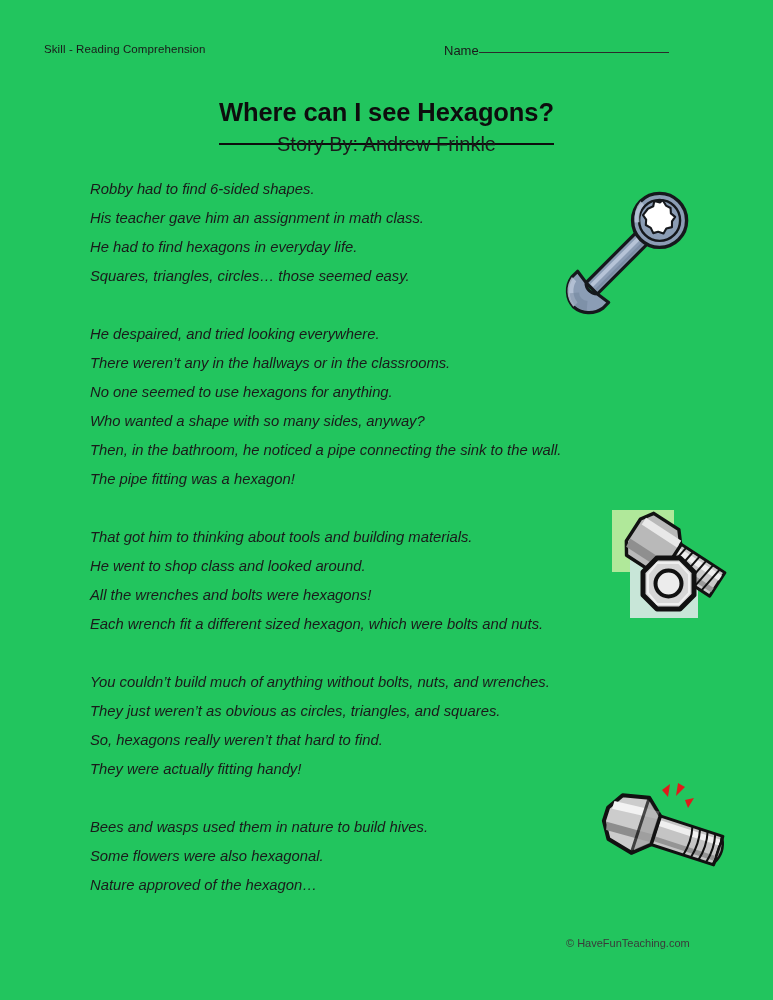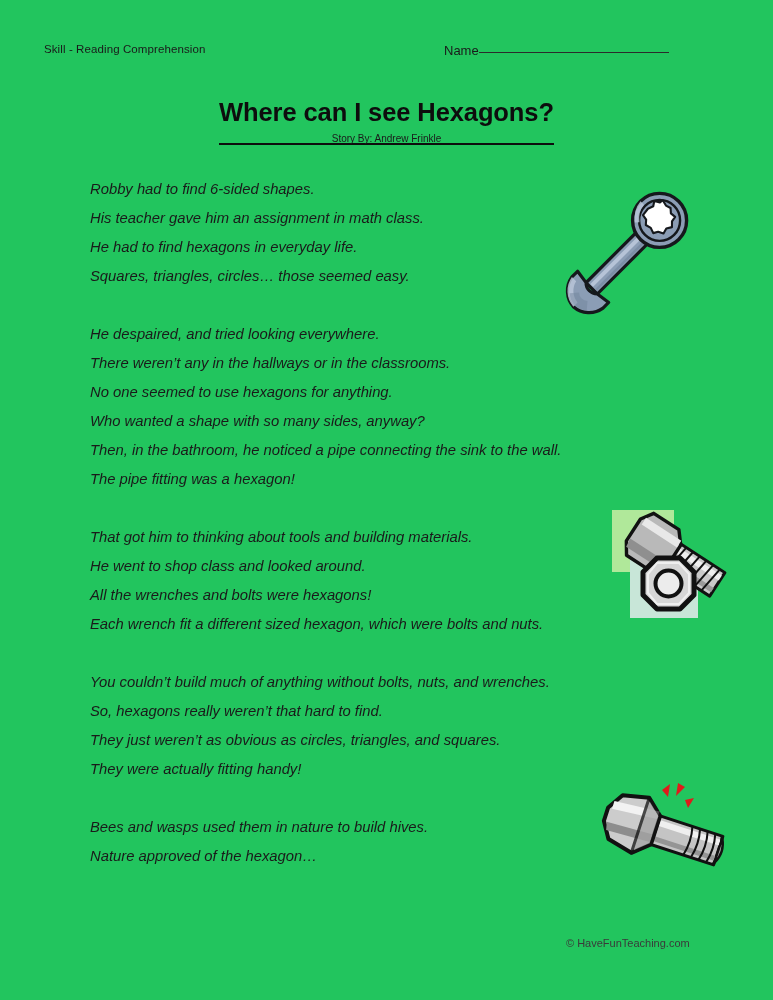--- a/index.html
+++ b/index.html
@@ -73,21 +73,21 @@
   .title span {
     border-bottom: 2.4px solid #0d0d0d;
     padding-bottom: 17px;
   }
   .byline {
     position: absolute;
     top: 133px;
     left: 0;
     width: 773px;
     text-align: center;
-    font-size: 10px;
+    font-size: 20px;
     color: #1a1a1a;
   }
 
   
   .story {
     position: absolute;
     left: 90px;
     top: 175px;
     width: 620px;
   }
@@ -159,27 +159,28 @@
 
     <div class="stanza">
       <div class="line">That got him to thinking about tools and building materials.</div>
       <div class="line">He went to shop class and looked around.</div>
       <div class="line">All the wrenches and bolts were hexagons!</div>
       <div class="line">Each wrench fit a different sized hexagon, which were bolts and nuts.</div>
     </div>
 
     <div class="stanza">
       <div class="line">You couldn’t build much of anything without bolts, nuts, and wrenches.</div>
+      <div class="line">They just weren’t as obvious as circles, triangles, and squares.</div>
       <div class="line">So, hexagons really weren’t that hard to find.</div>
-      <div class="line">They just weren’t as obvious as circles, triangles, and squares.</div>
       <div class="line">They were actually fitting handy!</div>
     </div>
 
     <div class="stanza">
       <div class="line">Bees and wasps used them in nature to build hives.</div>
+      <div class="line">Some flowers were also hexagonal.</div>
       <div class="line">Nature approved of the hexagon…</div>
     </div>
 
   </div>
 
   <svg class="art art-wrench" viewBox="0 0 200 200">
     <g transform="rotate(-45 100 100)">
 
       <path d="M 60 92 L 142 92 L 142 108 L 60 108 Z" fill="#8b9db5" stroke="#15181c" stroke-width="3.2" stroke-linejoin="round"></path>
 

